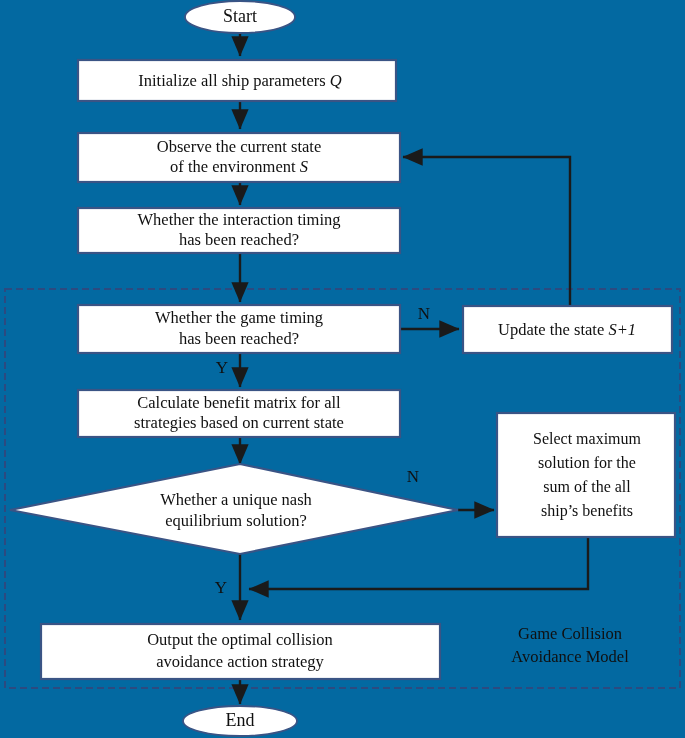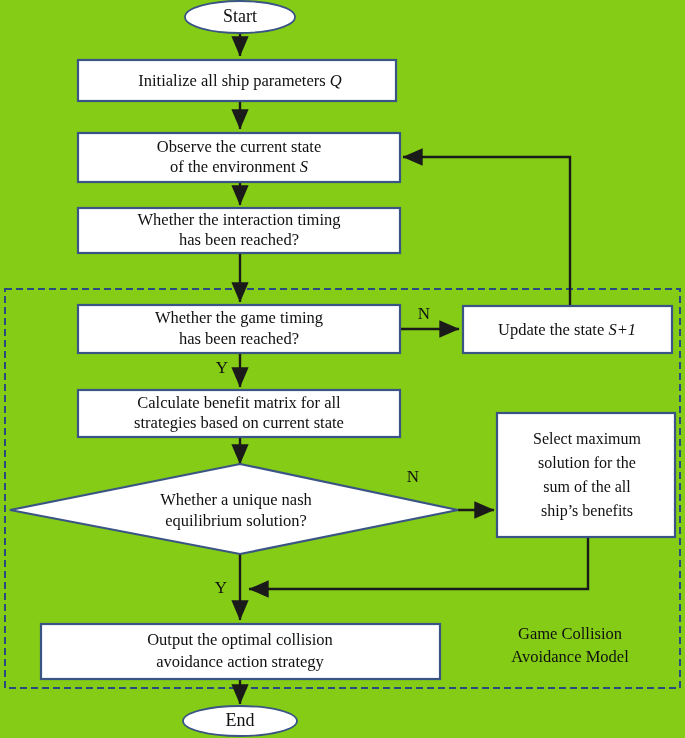--- a/index.html
+++ b/index.html
@@ -10,21 +10,21 @@
   body {
     width: 685px;
     height: 738px;
     font-family: "Liberation Serif", "DejaVu Serif", serif;
     overflow: hidden;
   }
   #flowchart-root {
     position: relative;
     width: 685px;
     height: 738px;
-    background: #84cc16;
+    background: #0369a1;
   }
   svg.chart-canvas {
     position: absolute;
     top: 0;
     left: 0;
     width: 685px;
     height: 738px;
     display: block;
   }
   .node-shape {

